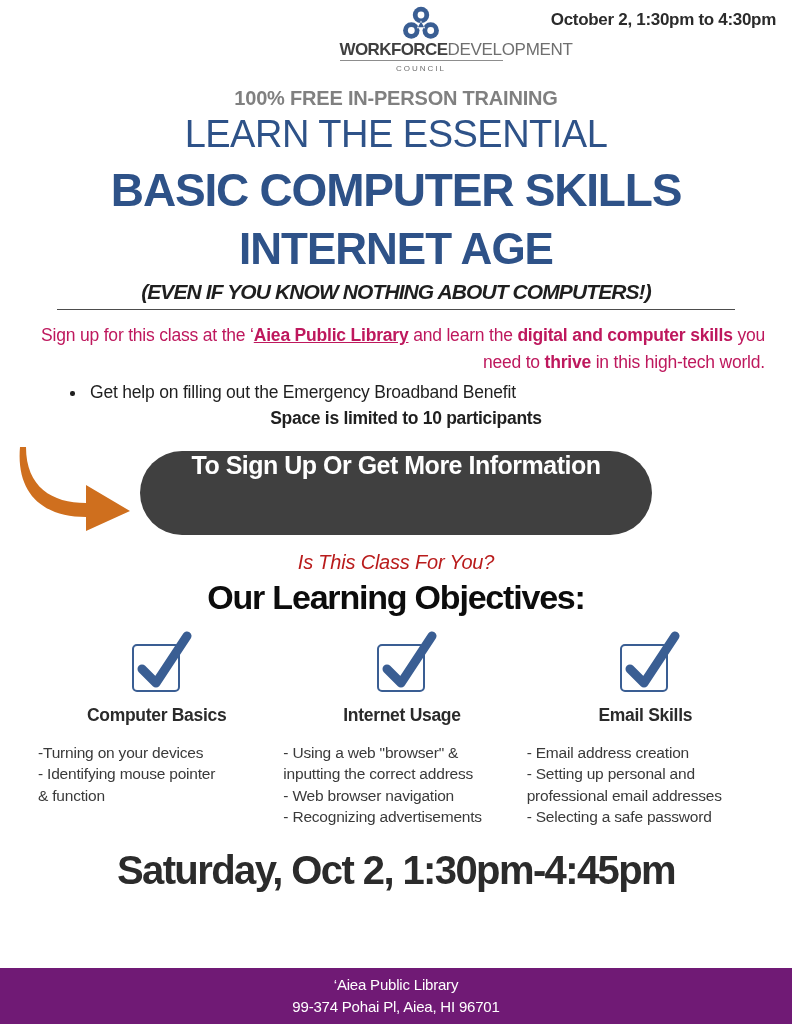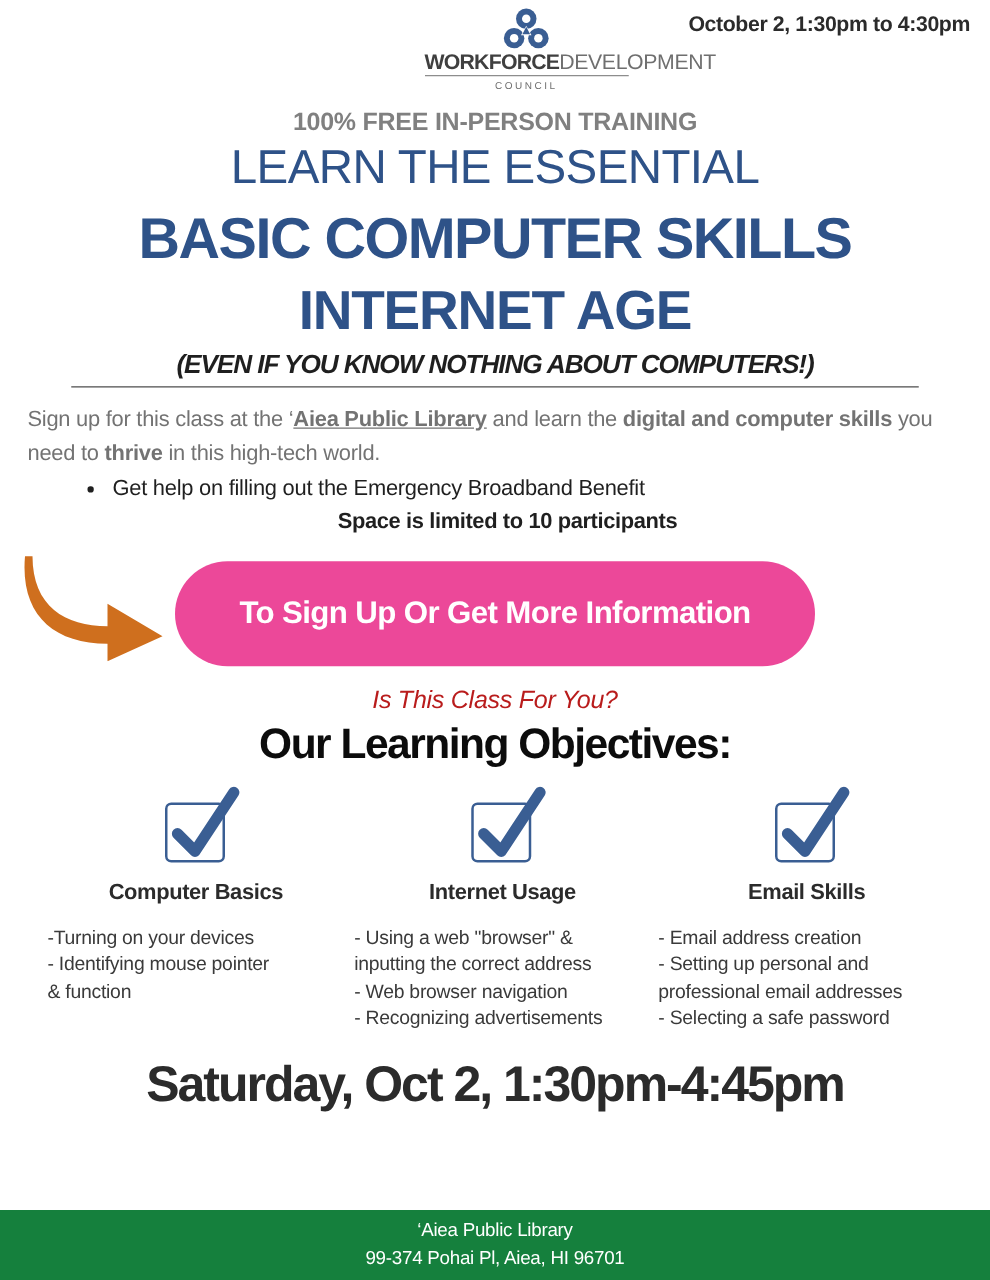--- a/index.html
+++ b/index.html
@@ -134,24 +134,24 @@
     background: #4d4d4d;
     margin: 5px auto 0;
   }
 
   
   .copy {
     padding: 0 22px;
     margin-top: 12px;
   }
   .copy p {
-    margin: 0;
-    text-align: left;
+    margin: 5px;
+    text-align: right;
     font-size: 17.5px;
-    color: #737373;
+    color: #be185d;
     line-height: 1.52;
     letter-spacing: -0.2px;
   }
   .copy p b { font-weight: bold; }
   .copy p u.lib { text-decoration: underline; font-weight: bold; }
   .bullets {
     list-style: none;
     margin: 3px 0 0;
     padding: 0 0 0 46px;
   }
@@ -193,26 +193,26 @@
     position: absolute;
     left: 18px;
     top: 2px;
   }
   .cta-button {
     position: absolute;
     left: 140px;
     top: 12px;
     width: 512px;
     height: 84px;
-    background: #ec4899;
+    background: #404040;
     border-radius: 44px;
     display: flex;
     flex-direction: column;
     align-items: center;
-    justify-content: center;
+    justify-content: space-between;
     cursor: pointer;
   }
   .cta-line1 {
     font-size: 25px;
     font-weight: bold;
     color: #ffffff;
     letter-spacing: -0.5px;
     line-height: 1.18;
   }
   .cta-line2 {
@@ -282,21 +282,21 @@
     margin-top: 20px;
   }
 
   
   .footer {
     position: absolute;
     left: 0;
     bottom: 0;
     width: 792px;
     height: 56px;
-    background: #15803d;
+    background: #701a75;
     display: flex;
     flex-direction: column;
     align-items: center;
     justify-content: center;
   }
   .footer div {
     color: #ffffff;
     font-size: 15px;
     letter-spacing: -0.2px;
     line-height: 1.45;

